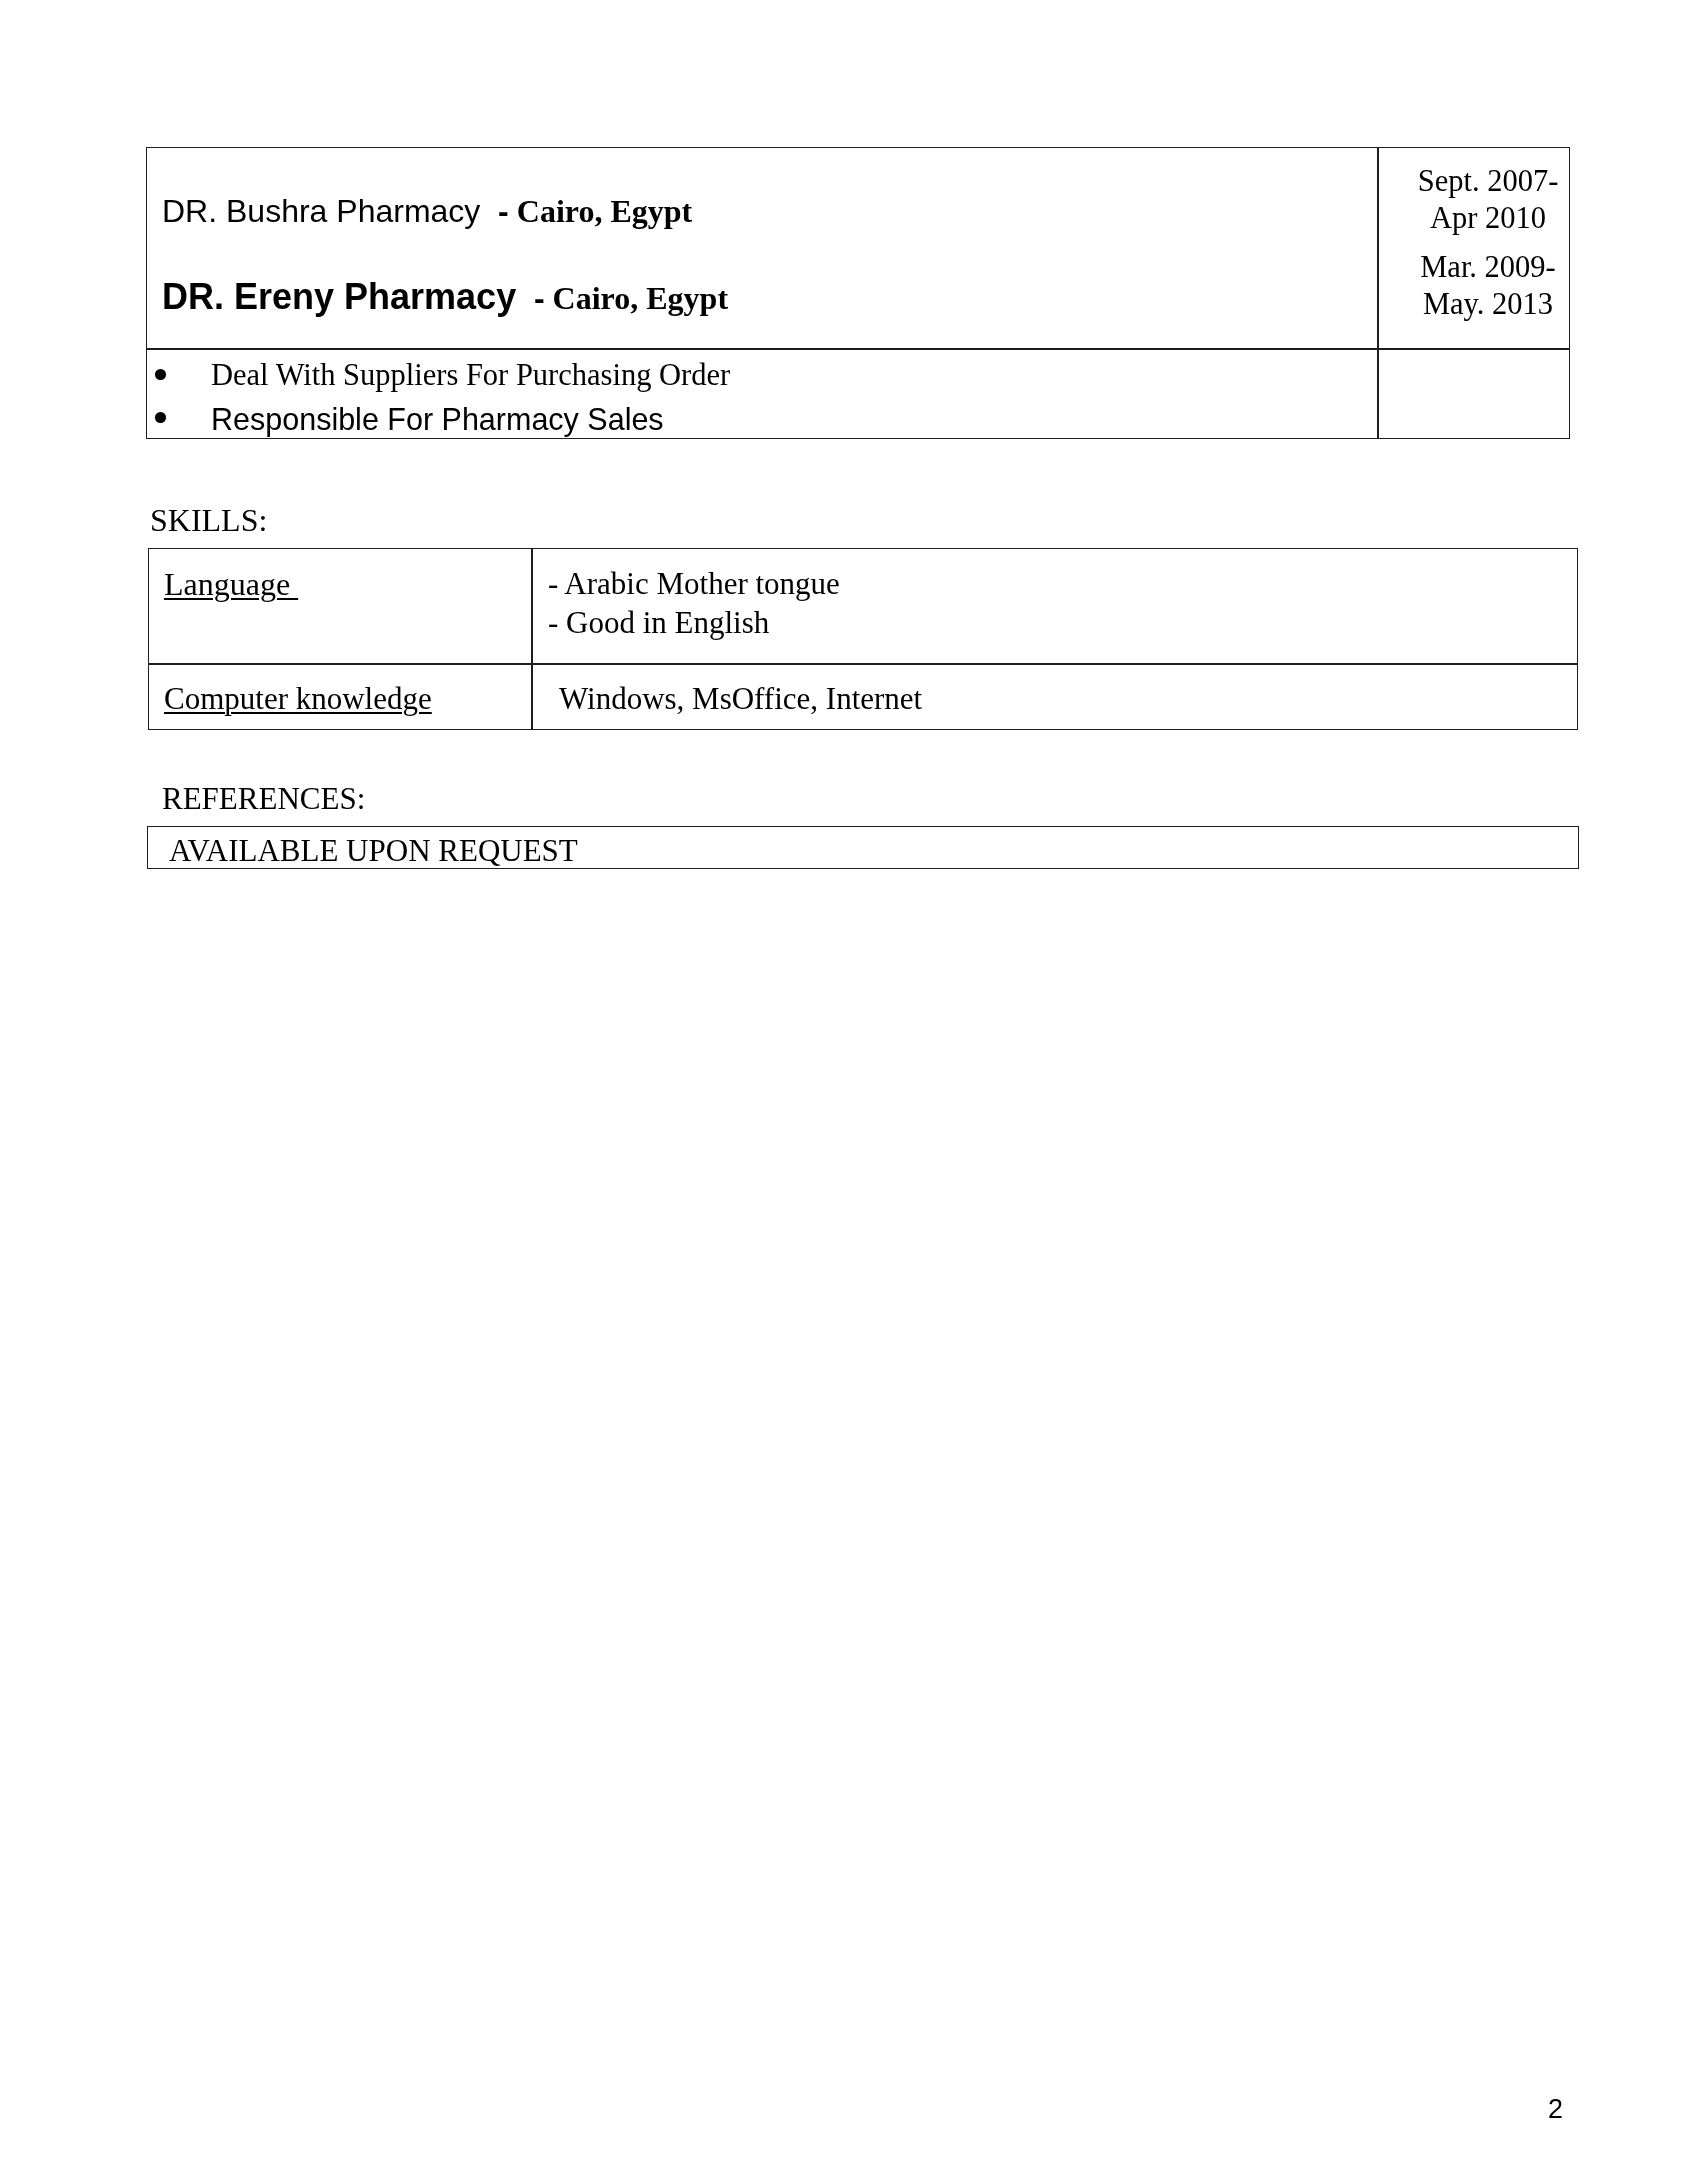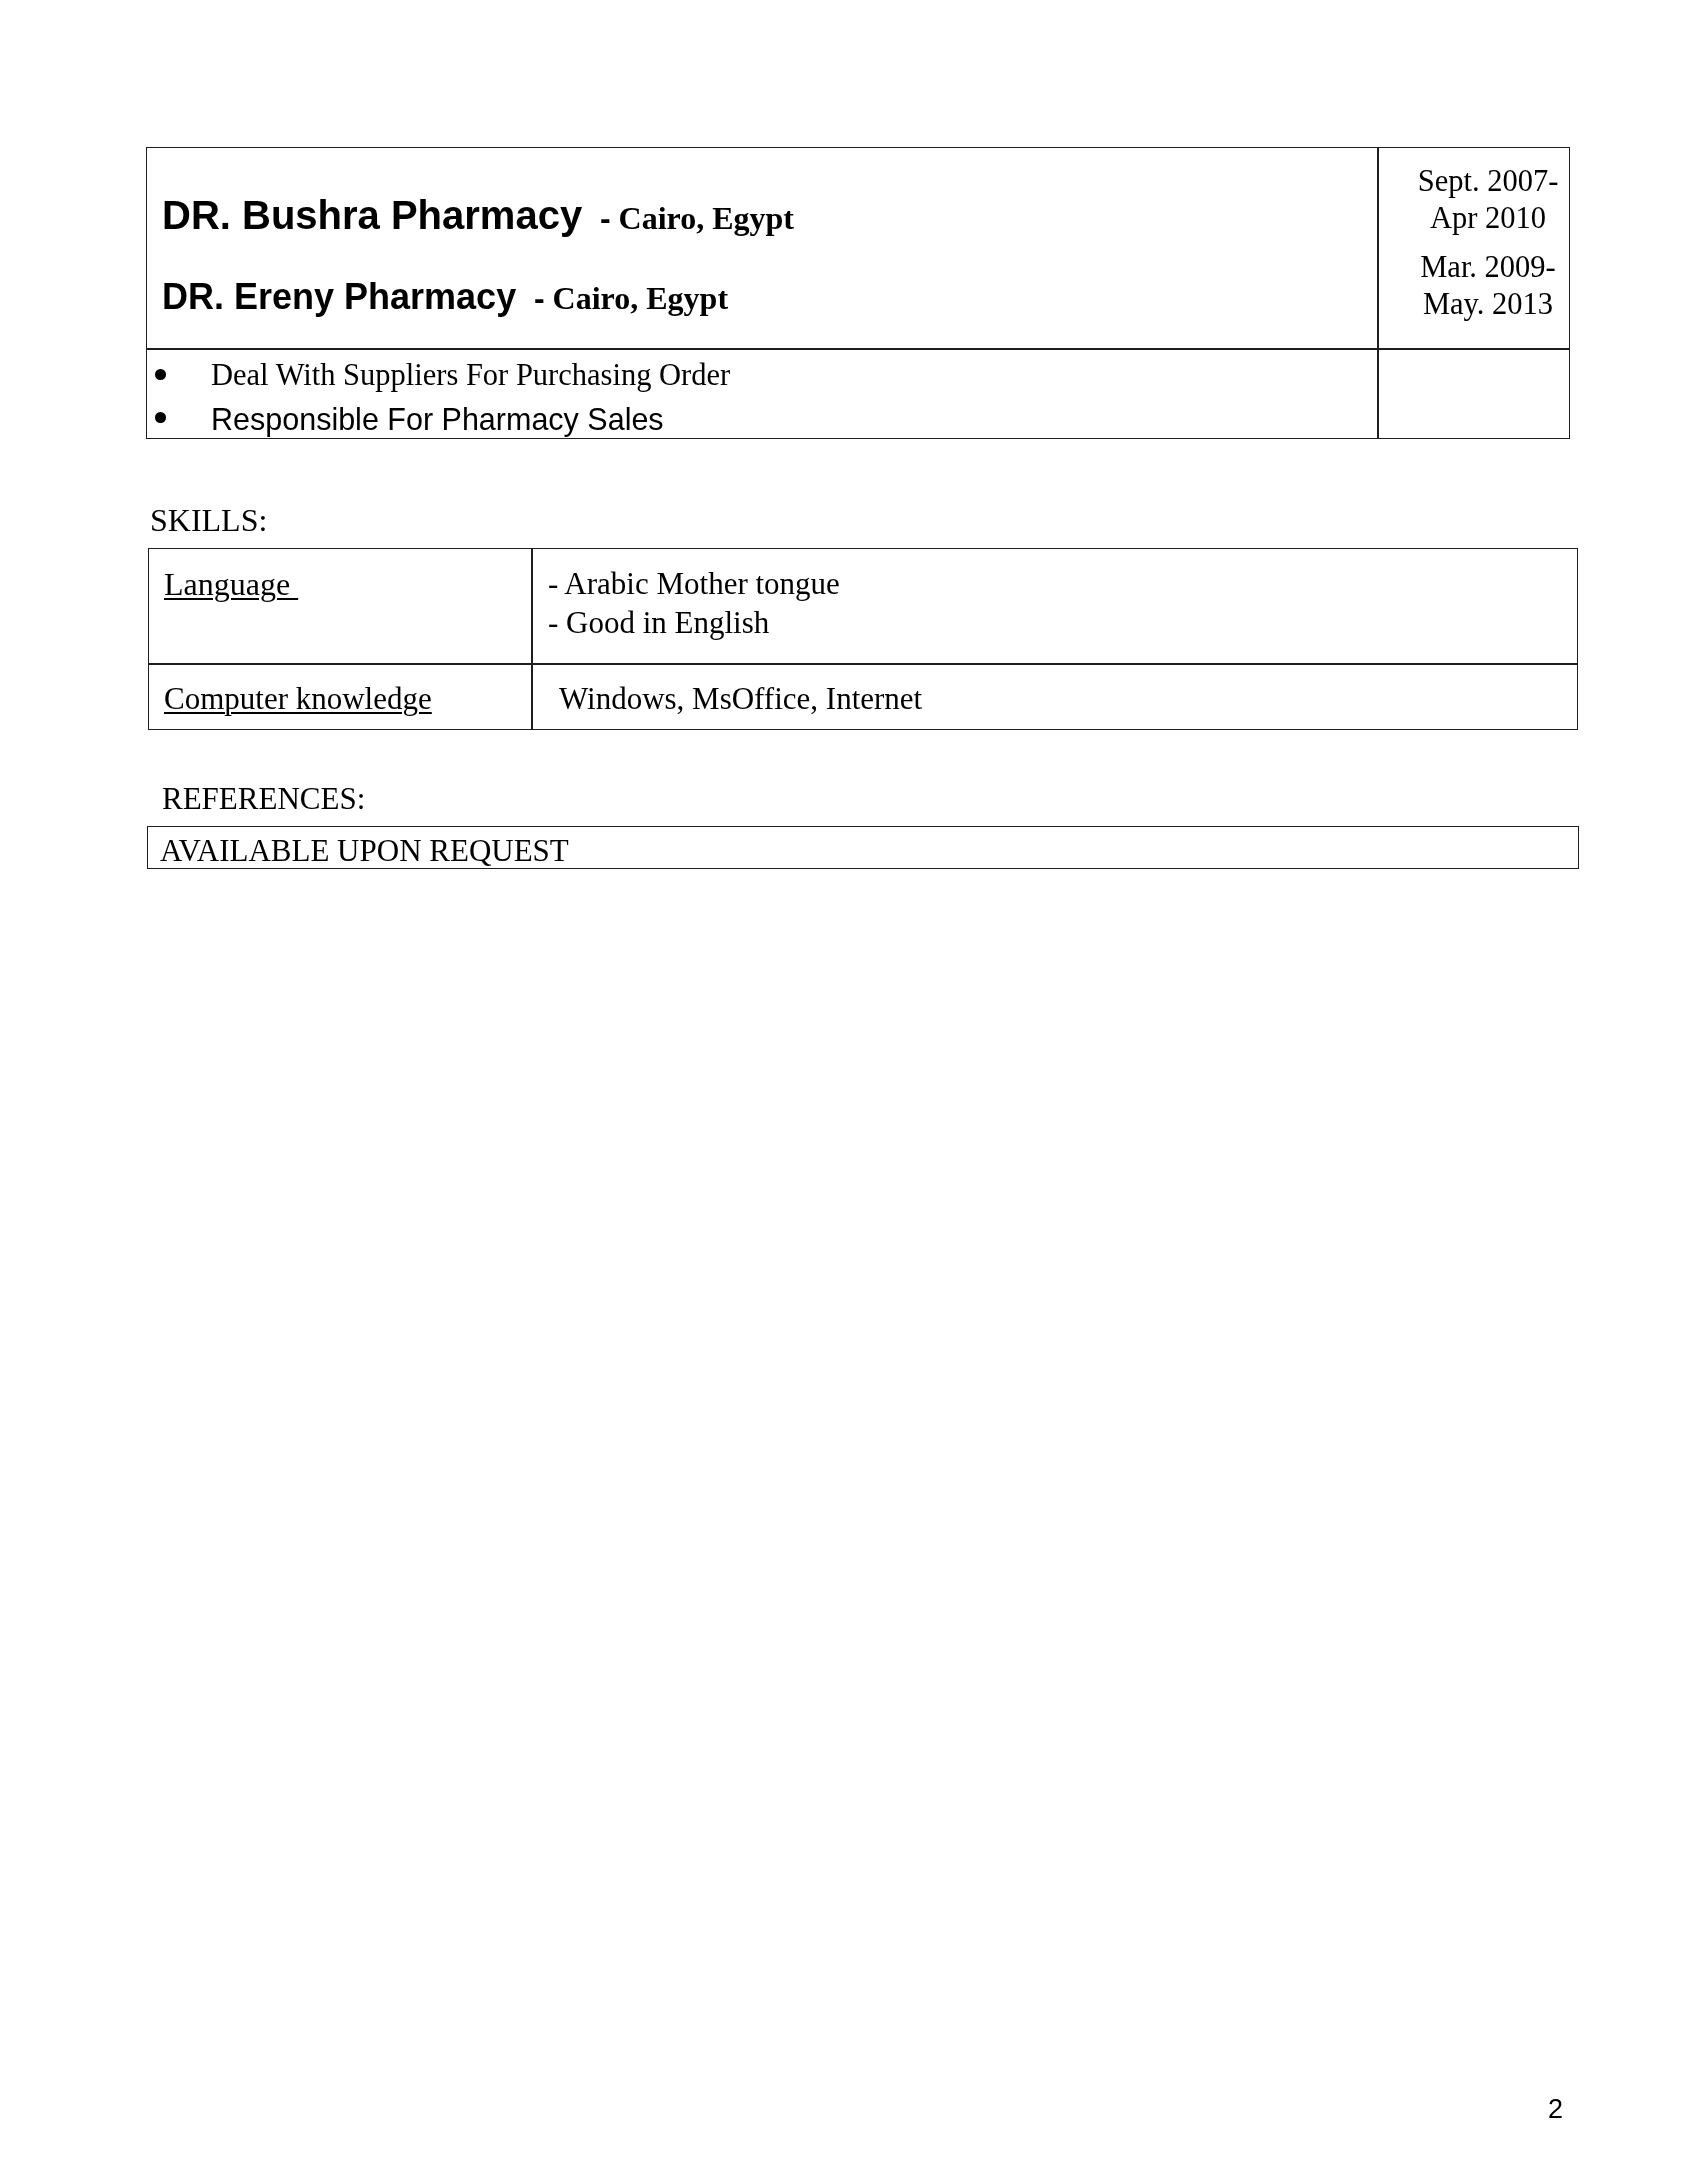--- a/index.html
+++ b/index.html
@@ -15,21 +15,21 @@
   .bullet { position: absolute; width: 10.7px; height: 10.7px; border-radius: 50%; background: #000; }
 </style>
 </head>
 <body>
 
 <div class="box" style="left:146px; top:147px; width:1424px; height:292px;"></div>
 <div class="hline" style="left:146px; top:348px; width:1424px;"></div>
 <div class="vline" style="left:1377px; top:147px; height:292px;"></div>
 
 <div class="line" style="left:162px; top:195px;">
-  <span class="sans" style="font-weight:bold; font-size:40px;">DR. Bushra Pharmacy</span><span class="sans" style="font-weight:bold; font-size:32px;">&nbsp;&nbsp;</span><span class="sans" style="font-weight:bold; font-size:32px;">-</span><span class="serif" style="font-weight:bold; font-size:32px;">&nbsp;</span><span class="serif" style="font-weight:bold; font-size:32px;">Cairo, Egypt</span>
+  <span class="sans" style="font-weight:normal; font-size:32px;">DR. Bushra Pharmacy</span><span class="sans" style="font-weight:bold; font-size:32px;">&nbsp;&nbsp;</span><span class="sans" style="font-weight:bold; font-size:32px;">-</span><span class="serif" style="font-weight:bold; font-size:32px;">&nbsp;</span><span class="serif" style="font-weight:bold; font-size:32px;">Cairo, Egypt</span>
 </div>
 
 <div class="line" style="left:162px; top:279px;">
   <span class="sans" style="font-weight:bold; font-size:36px;">DR. Ereny Pharmacy</span><span class="sans" style="font-weight:bold; font-size:32px;">&nbsp;&nbsp;</span><span class="sans" style="font-weight:bold; font-size:32px;">-</span><span class="serif" style="font-weight:bold; font-size:32px;">&nbsp;</span><span class="serif" style="font-weight:bold; font-size:32px;">Cairo, Egypt</span>
 </div>
 
 <div class="abs serif" style="left:1378px; width:220px; top:163px; text-align:center; font-size:30.5px; line-height:37px;">
   <div>Sept. 2007-</div>
   <div>Apr 2010</div>
   <div style="height:12.4px;"></div>
@@ -51,16 +51,16 @@
 
 <div class="line serif u" style="left:164px; top:568px; font-size:32px; white-space:pre;text-align:center;">Language </div>
 <div class="line serif" style="left:548px; top:568px; font-size:31px;">- Arabic Mother tongue</div>
 <div class="line serif" style="left:548px; top:607px; font-size:31px;">- Good in English</div>
 
 <div class="line serif u" style="left:164px; top:683px; font-size:31px;">Computer knowledge</div>
 <div class="line serif" style="left:559px; top:683px; font-size:31px;">Windows, MsOffice, Internet</div>
 
 <div class="line serif" style="left:162px; top:783px; font-size:31px; font-weight:normal;">REFERENCES:</div>
 <div class="box" style="left:147px; top:826px; width:1432px; height:43px;"></div>
-<div class="line serif" style="left:160px; top:835px; font-size:31px;">AVAILABLE UPON REQUEST</div>
+<div class="line serif" style="left:169px; top:835px; font-size:31px;">AVAILABLE UPON REQUEST</div>
 
 <div class="line sans" style="left:1548px; top:2096px; font-size:27px;">2</div>
 
 
 </body></html>

